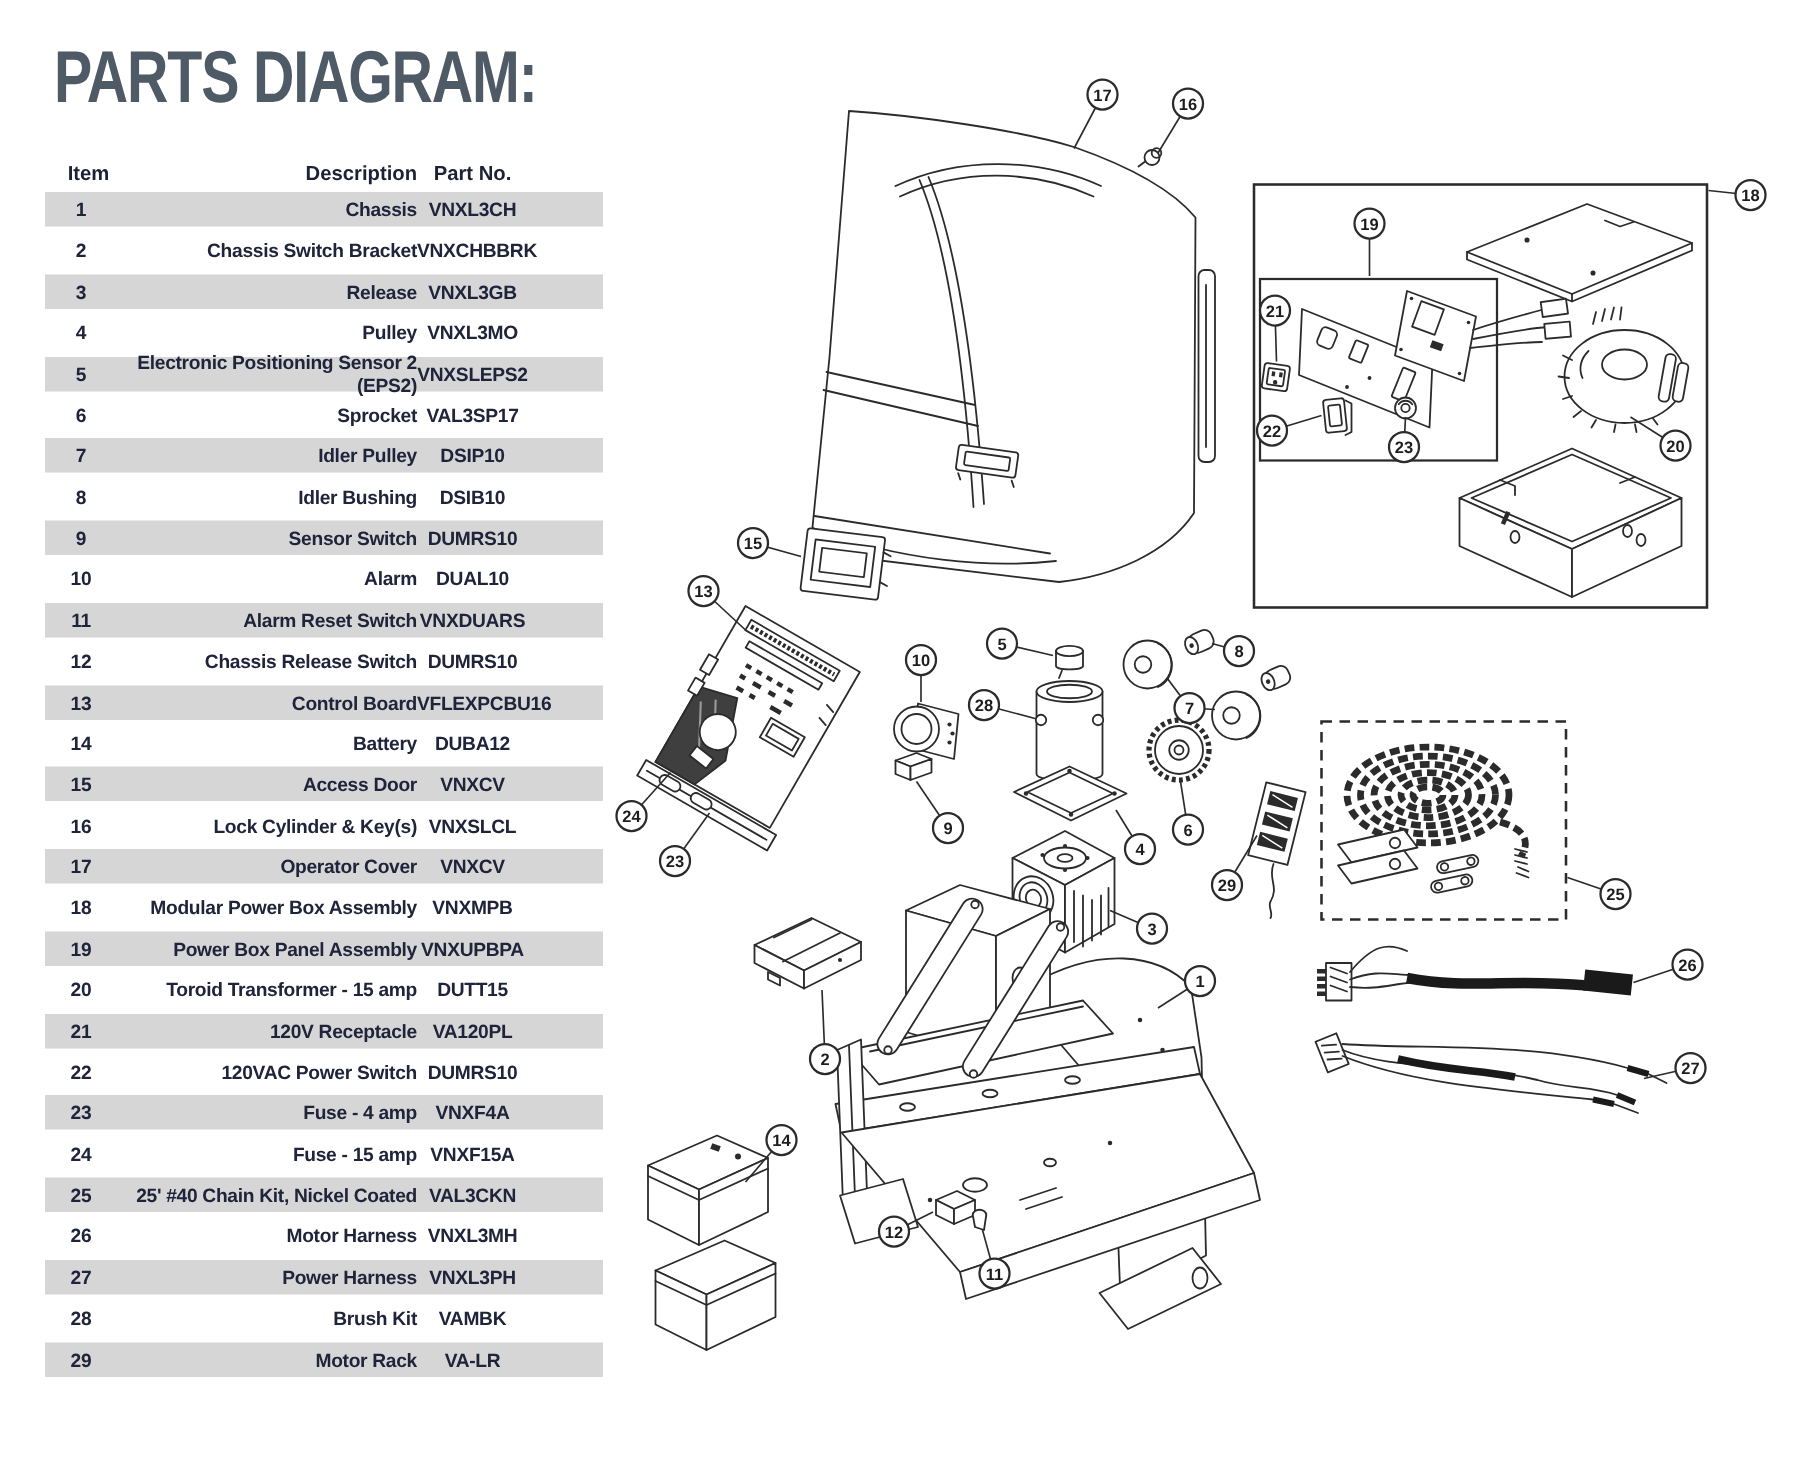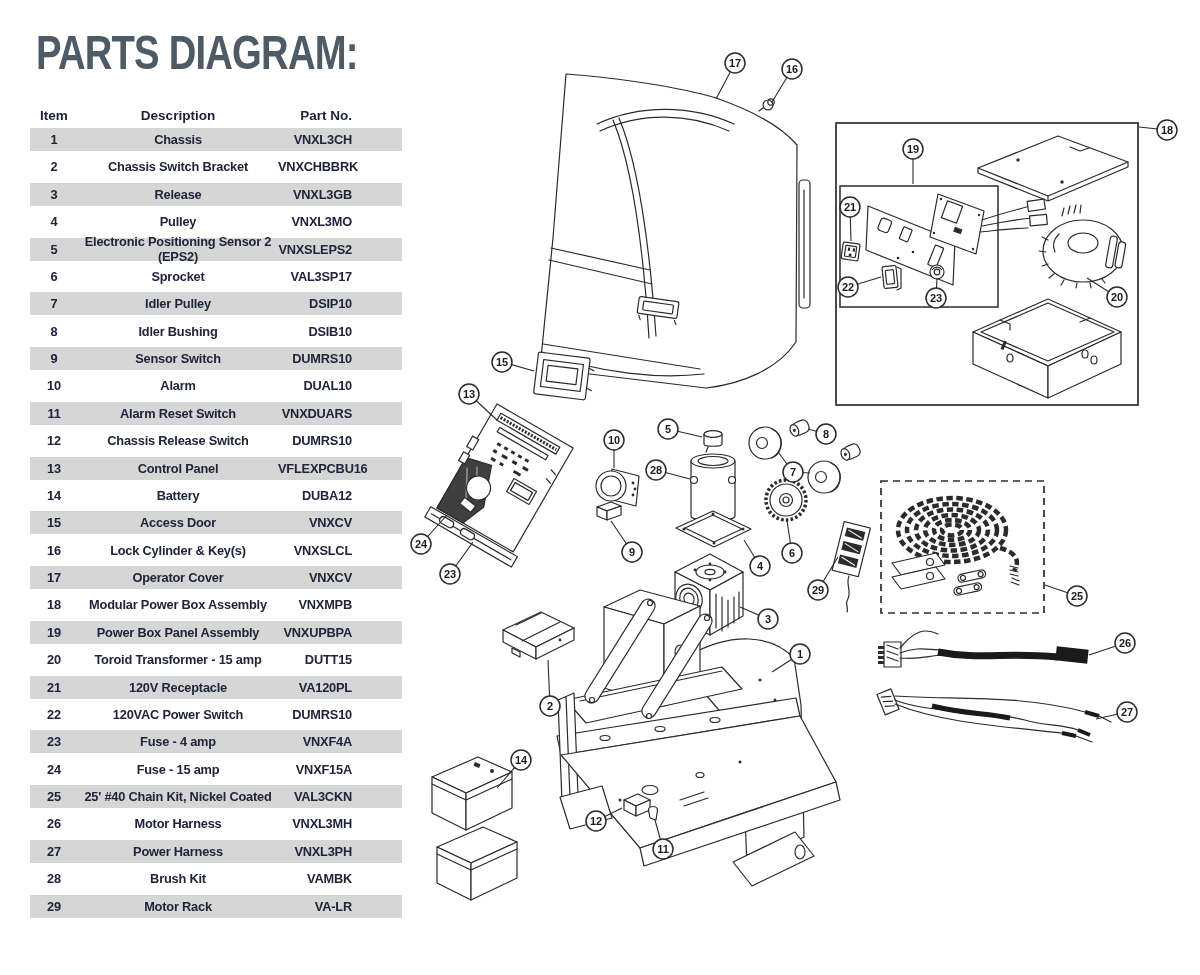--- a/index.html
+++ b/index.html
@@ -8,23 +8,23 @@
   .page-title{position:absolute;left:36px;top:24px;margin:0;
        font-size:49px;font-weight:bold;letter-spacing:-1px;color:#4e5a66;
        transform:scaleX(.78);transform-origin:left top;white-space:nowrap;}
   .parts-table{position:absolute;left:30px;top:102px;width:372px;}
   .thead{display:flex;height:26px;align-items:center;font-weight:bold;
        font-size:13.5px;color:#1c2135;}
   .trow{display:flex;height:23.2px;margin-bottom:4.2px;align-items:center;
        font-weight:bold;font-size:12.8px;color:#20243a;letter-spacing:-.2px;}
   .trow.shaded{background:#d6d6d6;}
   .c-item{width:48px;text-align:center;flex:none;}
-  .c-desc{width:200px;flex:none;text-align:center;}
-  .c-part{width:74px;flex:none;text-align:right;}
-  .thead .c-item{text-align:left;padding-left:10px;width:38px;}
+  .c-desc{width:200px;flex:none;text-align:right;}
+  .c-part{width:74px;flex:none;text-align:center;}
+  .thead .c-item{text-align:center;padding-left:10px;width:38px;}
   svg.diagram{position:absolute;left:0;top:0;pointer-events:none;}
   .ln{fill:none;stroke:#2b2b2b;stroke-width:1.2;stroke-linejoin:round;stroke-linecap:round;}
   .fw{fill:#fff;stroke:#2b2b2b;stroke-width:1.2;stroke-linejoin:round;stroke-linecap:round;}
   .dk{fill:#2b2b2b;stroke:none;}
   .co-line{stroke:#2b2b2b;stroke-width:1.1;}
   .co-circ{fill:#fff;stroke:#2b2b2b;stroke-width:1.5;}
   .co-num{font-family:"Liberation Sans",sans-serif;font-size:11px;font-weight:bold;
        fill:#1c1c1c;text-anchor:middle;}
 </style>
 </head>
@@ -94,21 +94,21 @@
         <div class="c-desc">Alarm Reset Switch</div>
         <div class="c-part">VNXDUARS</div>
       </div>
       <div class="trow">
         <div class="c-item">12</div>
         <div class="c-desc">Chassis Release Switch</div>
         <div class="c-part">DUMRS10</div>
       </div>
       <div class="trow shaded">
         <div class="c-item">13</div>
-        <div class="c-desc">Control Panel</div>
+        <div class="c-desc">Control Board</div>
         <div class="c-part">VFLEXPCBU16</div>
       </div>
       <div class="trow">
         <div class="c-item">14</div>
         <div class="c-desc">Battery</div>
         <div class="c-part">DUBA12</div>
       </div>
       <div class="trow shaded">
         <div class="c-item">15</div>
         <div class="c-desc">Access Door</div>

